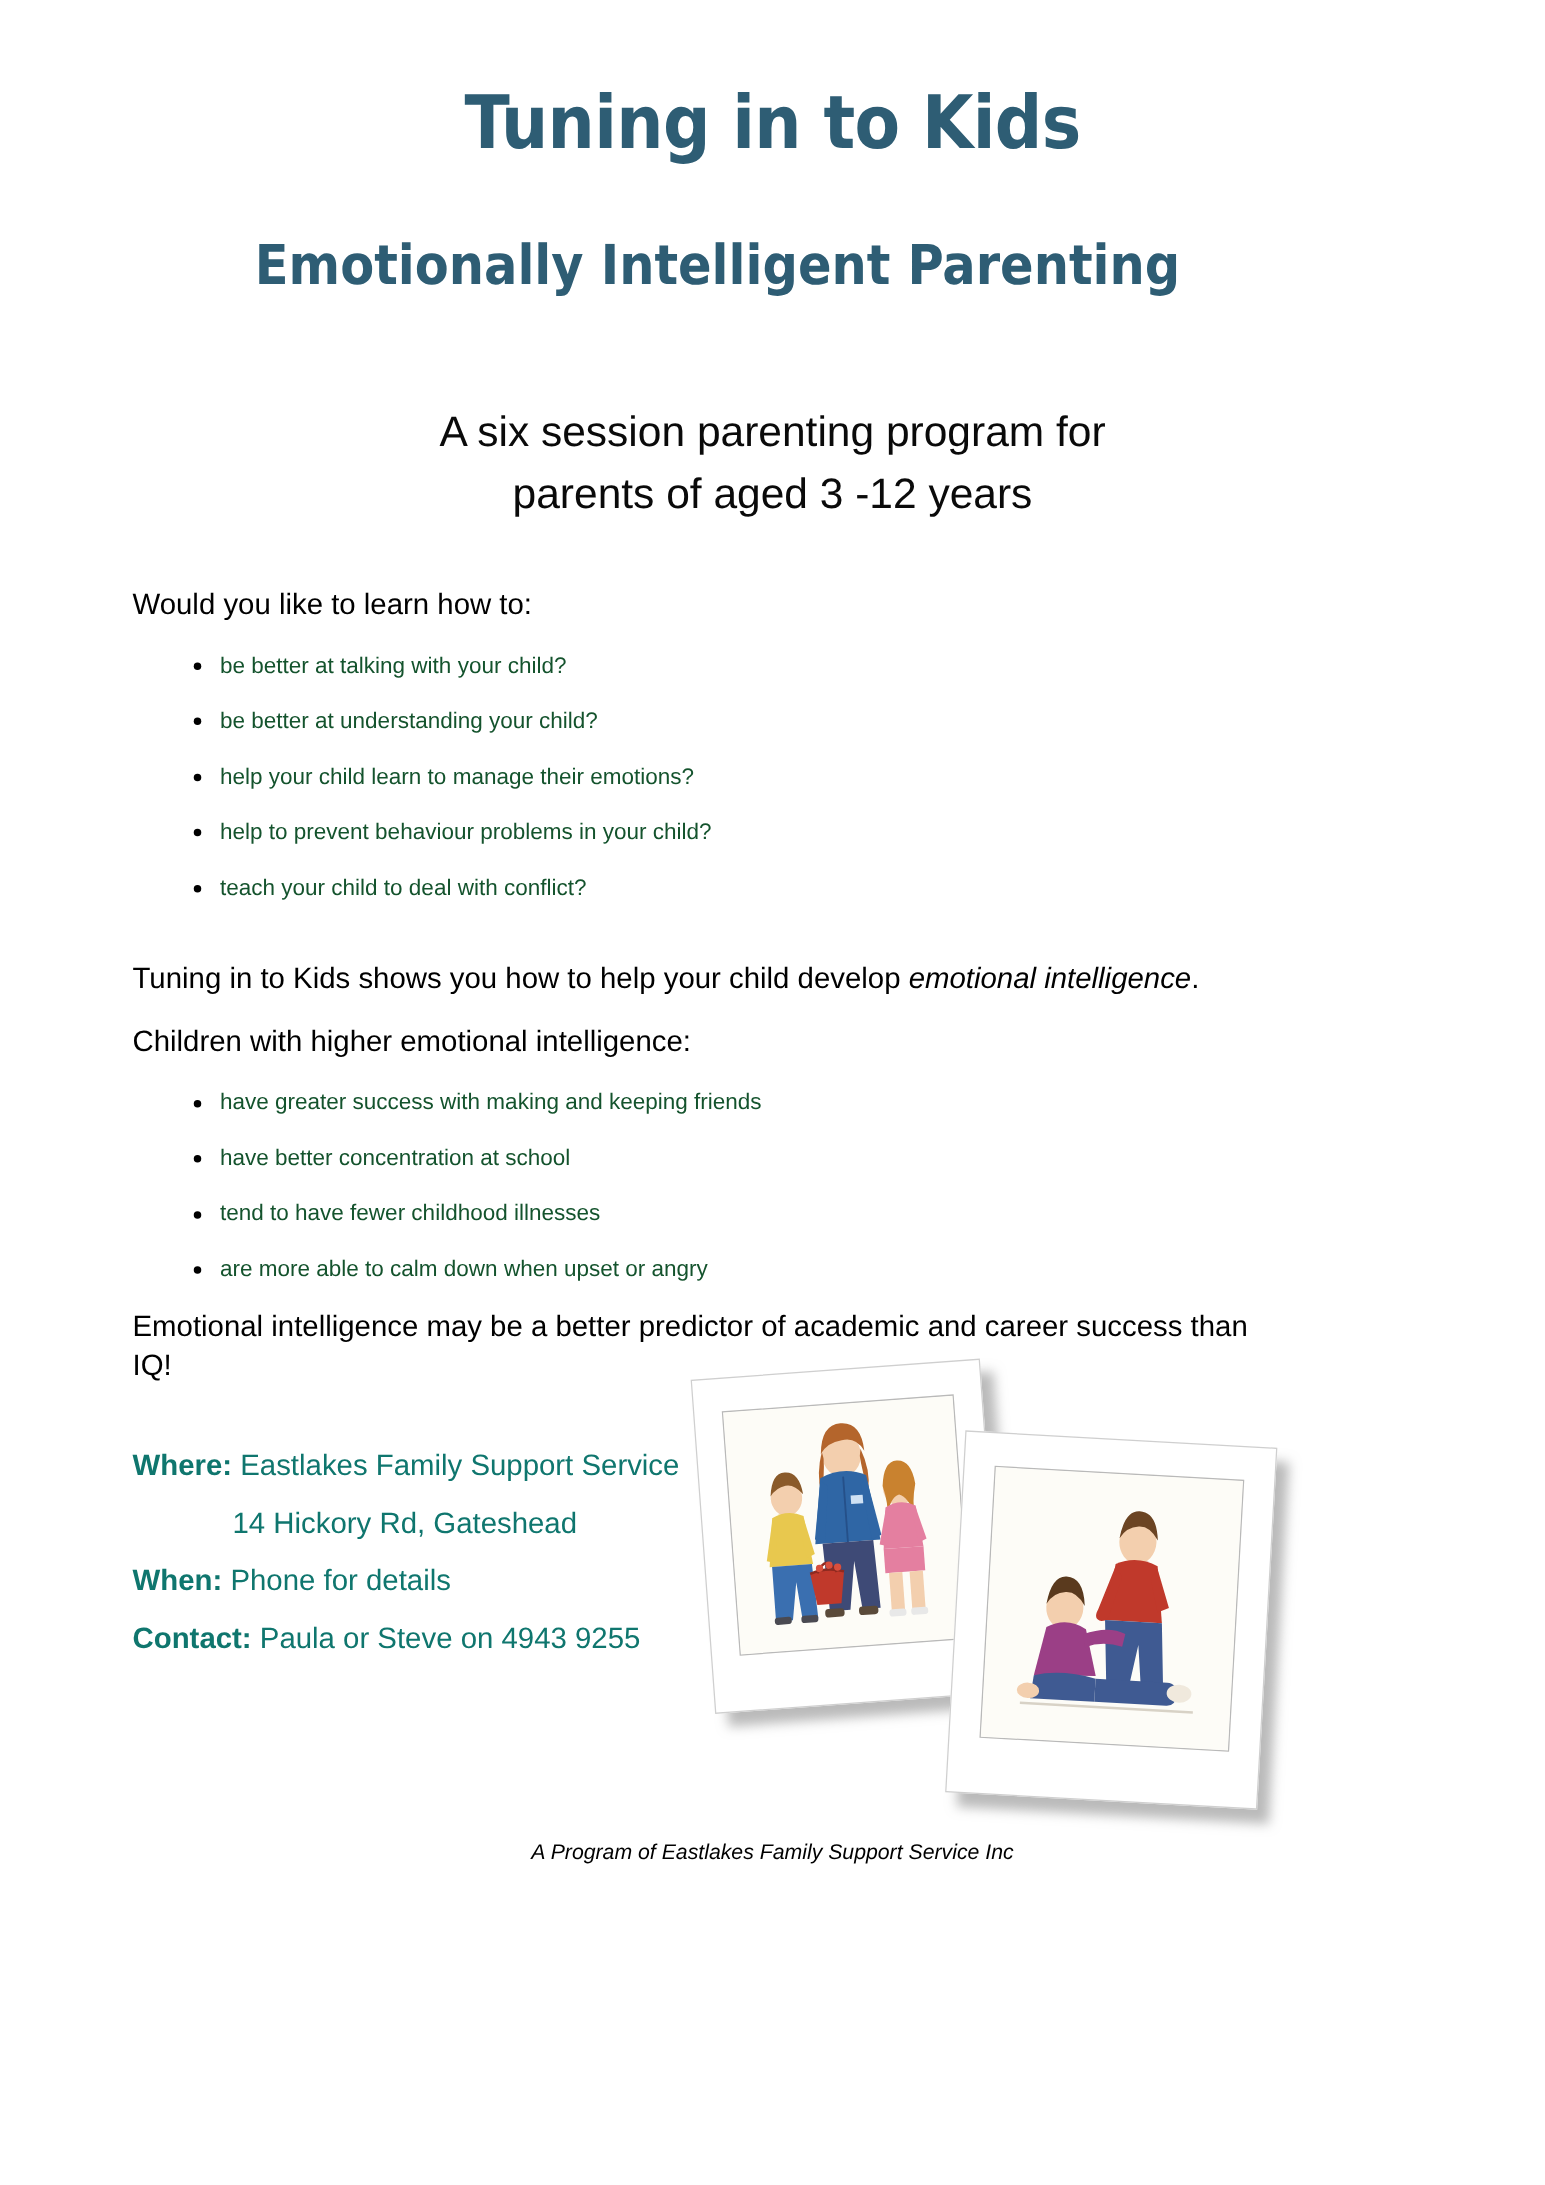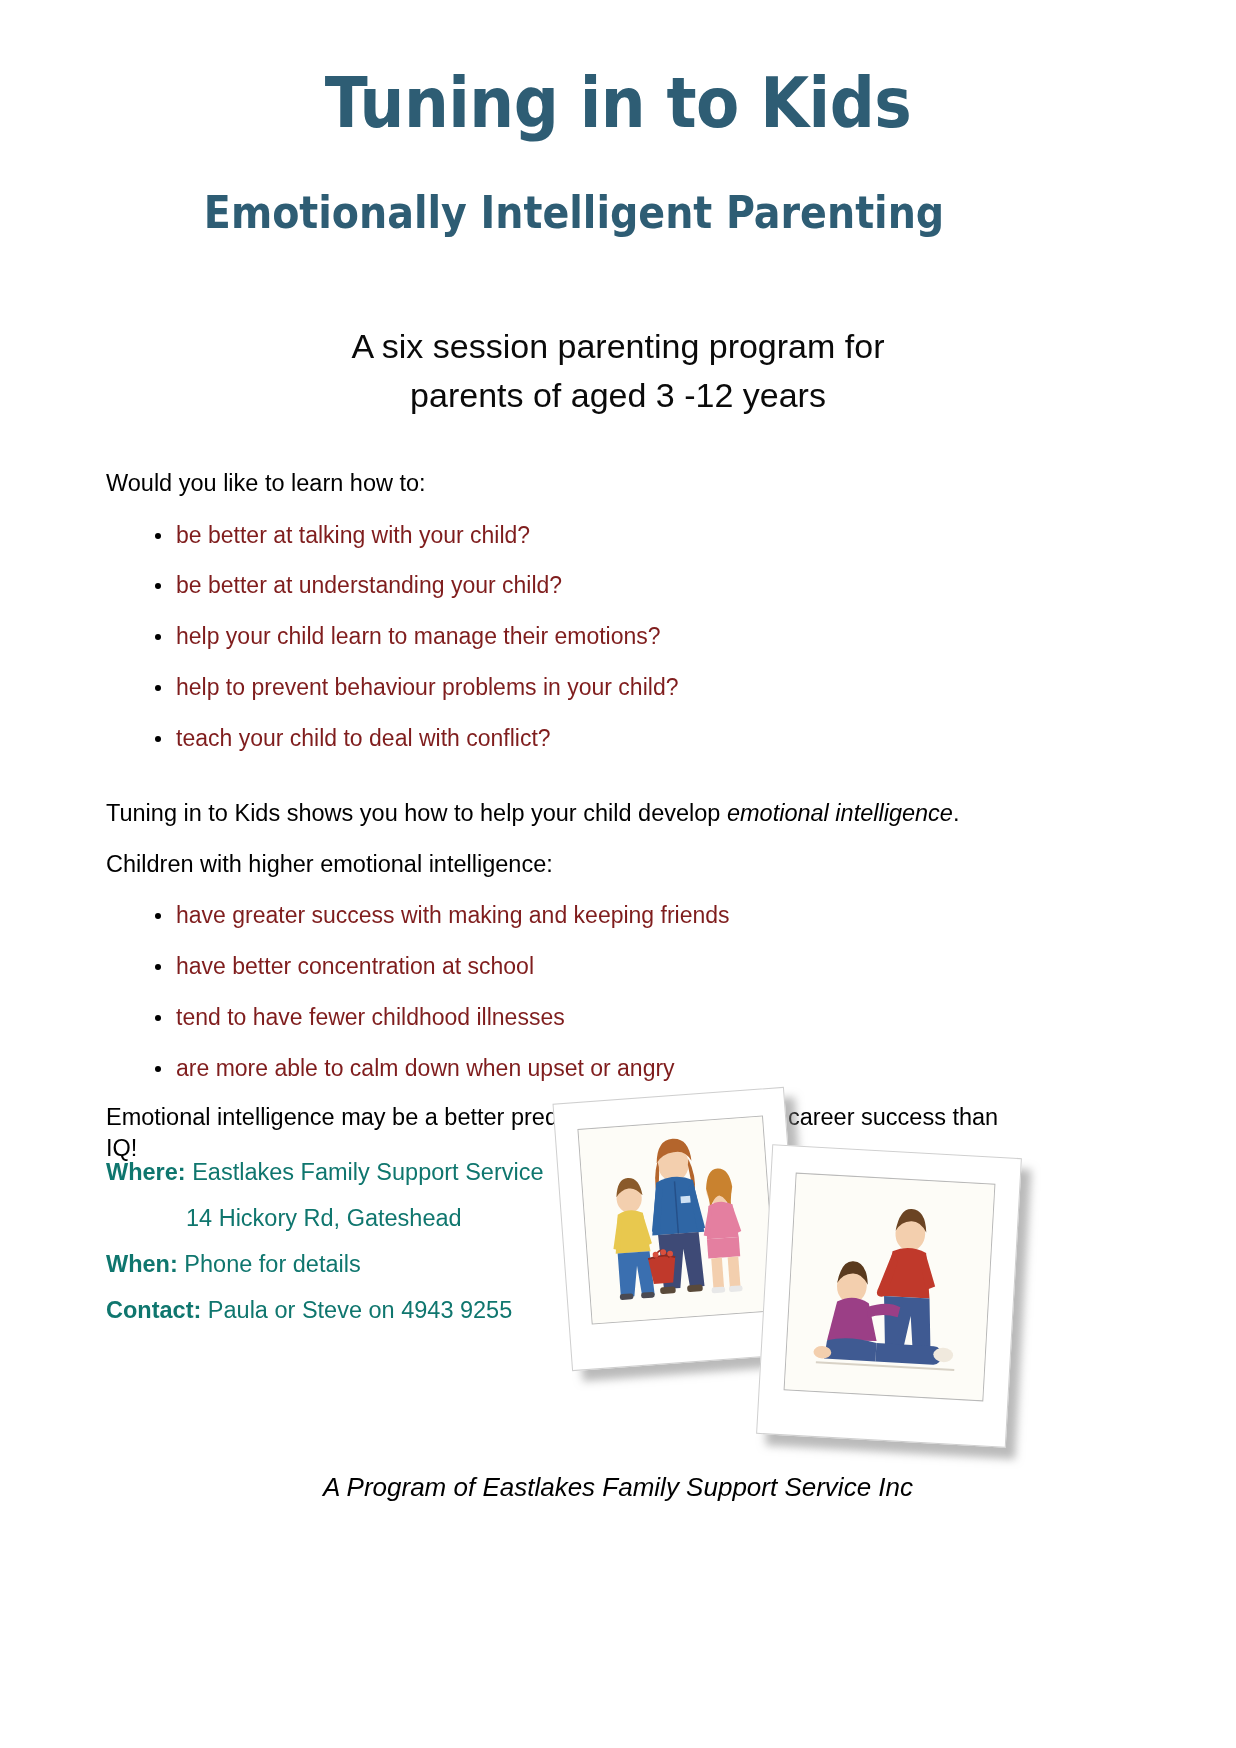--- a/index.html
+++ b/index.html
@@ -19,21 +19,21 @@
   }
 
   
   .title {
     position: absolute;
     left: 0;
     top: 68px;
     width: 1236px;
     text-align: center;
     font-family: "DejaVu Sans Condensed", "Liberation Sans Narrow", "Liberation Sans", sans-serif;
-    font-size: 70px;
+    font-size: 59px;
     font-weight: bold;
     letter-spacing: -0.5px;
     color: #2e5d74;
     line-height: 1.0;
   }
   .subtitle {
     position: absolute;
     left: 0;
     top: 190px;
     width: 1148px;
@@ -73,23 +73,23 @@
   .spacer-sm { height: 20px; }
   .spacer-lg { height: 46px; }
 
   ul.bullets {
     list-style: none;
     margin: 0;
     padding: 0;
   }
   ul.bullets li {
     position: relative;
-    font-size: 23px;
+    font-size: 18px;
     line-height: 1.25;
-    color: #7f1d1d;
+    color: #14532d;
     padding-left: 70px;
     margin-top: 22px;
   }
   ul.bullets li:first-child { margin-top: 22px; }
   ul.bullets li .dot {
     position: absolute;
     left: 49px;
     top: 0.52em;
     width: 6px;
     height: 6px;
@@ -115,21 +115,21 @@
   .contact-line .lbl { font-weight: bold; }
   .contact-line.indent { padding-left: 80px; }
 
   
   .footer {
     position: absolute;
     left: 0;
     top: 1472px;
     width: 1236px;
     text-align: center;
-    font-size: 26px;
+    font-size: 17px;
     font-style: italic;
     color: #000;
   }
 
   
   .photos {
     position: absolute;
     left: 548px;
     top: 1085px;
     width: 600px;

